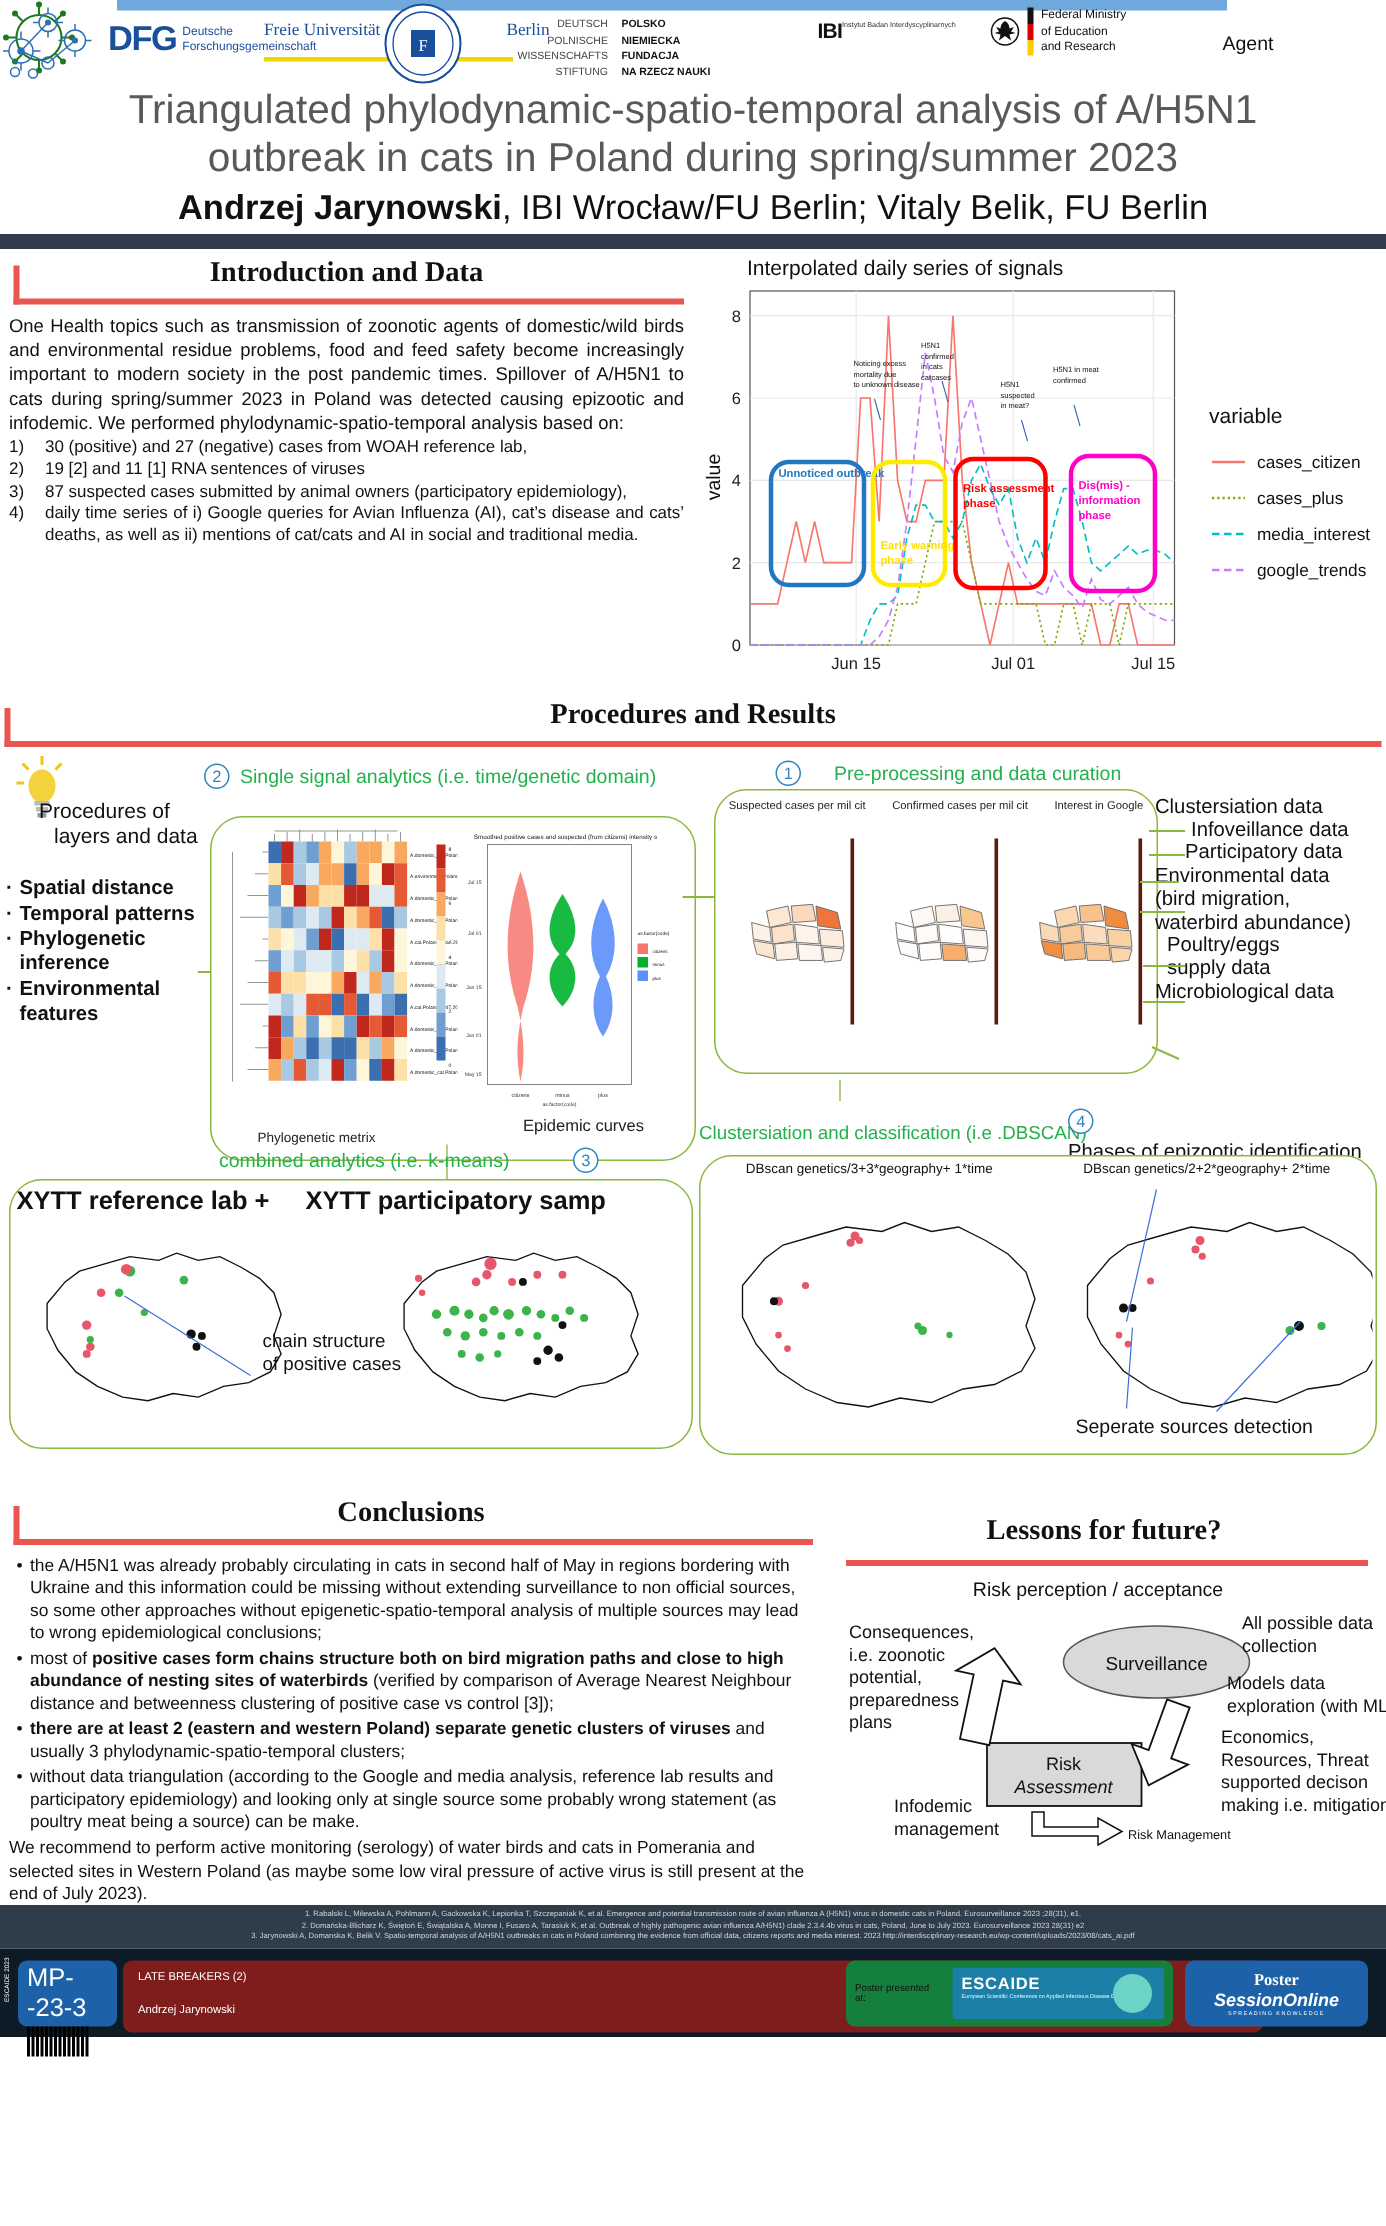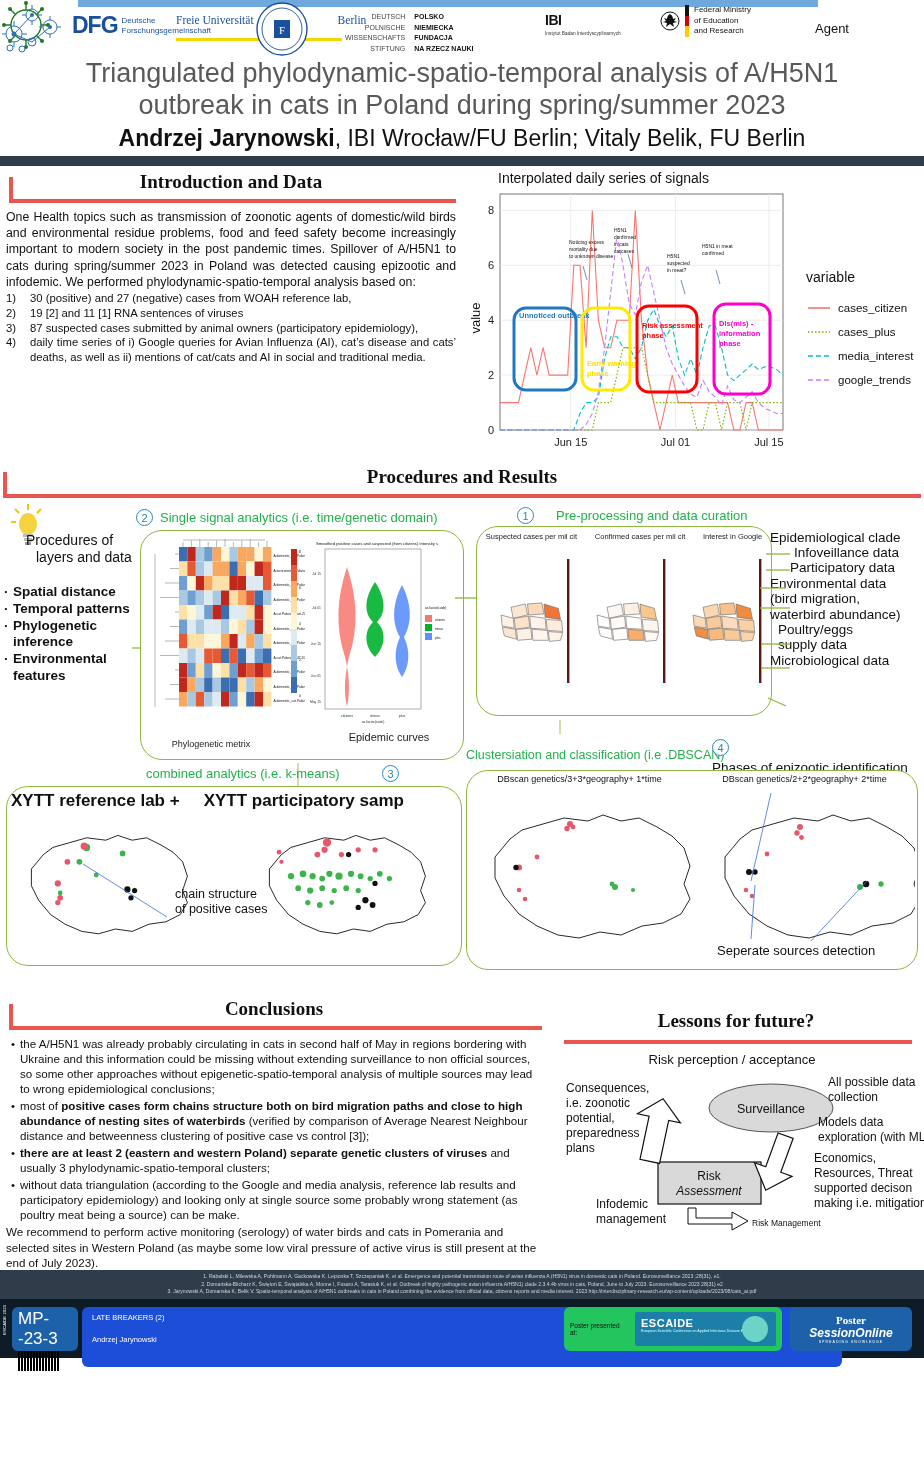--- a/index.html
+++ b/index.html
@@ -25,21 +25,21 @@
   .fub { left:176px; top:14px; }
   .fub-txt { font-size:11.5px; color:#1a4f9c; font-family:"Liberation Serif", serif; }
   .fub-underline { position:absolute; left:176px; top:38px; width:166px; height:2.5px; background:#f2d600; }
   .fub-seal { position:absolute; left:255px; top:2px; width:54px; height:54px; }
 
   .dpwsn { left:345px; top:12px; display:flex; }
   .dpwsn-l { font-size:7px; color:#444; line-height:1.5; text-align:right; }
   .dpwsn-div { width:1px; background:#222; margin:0 4px; }
   .dpwsn-r { font-size:7px; color:#111; line-height:1.5; font-weight:bold; }
 
-  .ibi { left:545px; top:12px; flex-direction:column; align-items:flex-start; }
+  .ibi { left:545px; top:12px; flex-direction:row; align-items:flex-start; }
   .ibi-mark { font-size:14px; font-weight:bold; color:#111; letter-spacing:-0.5px; }
   .ibi-sub { font-size:4.8px; color:#333; margin-top:3px; }
 
   .bmbf { left:660px; top:5px; }
   .bmbf-flag { width:4px; height:32px; margin:0 5px; background:linear-gradient(#111 34%, #d00 34% 67%, #fc0 67%); }
   .bmbf-txt { font-size:8px; color:#111; line-height:1.3; }
 
   .agentlogo { left:786px; top:3px; width:52px; height:50px; }
   .agent-word { position:absolute; left:815px; top:21px; font-size:13px; color:#111; }
 
@@ -111,24 +111,24 @@
   
   .refs { width:924px; background:#2e3d49; color:#cfd6db; padding:3px 10px; }
   .ref-l { font-size:5.1px; text-align:center; line-height:1.55; }
   .footer { width:924px; height:59px; background:#0c1b26; position:relative; }
   .fbox { position:absolute; border-radius:6px; }
   .fid { left:12px; top:8px; width:66px; height:44px; background:#1d62a8; color:#fff; }
   .fid .code { font-size:17px; padding:2px 0 0 6px; }
   .barcode { display:flex; gap:1px; padding:2px 4px 0 6px; }
   .barcode i { display:block; width:2px; height:20px; background:#000; }
   .vside { position:absolute; left:2px; top:6px; font-size:4.3px; color:#fff; writing-mode:vertical-rl; transform:rotate(180deg); }
-  .fmain { left:82px; top:8px; width:760px; height:60px; background:#1d4ed8; color:#fff; }
+  .fmain { left:82px; top:8px; width:760px; height:48px; background:#7f1d1d; color:#fff; }
   .fmain .l1 { font-size:7.5px; padding:6px 0 0 10px; }
   .fmain .l2 { font-size:7.5px; padding:13px 0 0 10px; }
-  .fpres { left:564px; top:8px; width:218px; height:44px; background:#22c55e; display:flex; align-items:center; padding:0 6px; gap:10px; }
+  .fpres { left:564px; top:8px; width:218px; height:44px; background:#15803d; display:flex; align-items:center; padding:0 6px; gap:10px; }
   .fpres .t { font-size:6.5px; color:#111; }
   .escaide { width:150px; height:34px; background:#1b7fa8; position:relative; border-radius:2px; overflow:hidden; }
   .escaide .w { position:absolute; left:6px; top:5px; font-size:11px; font-weight:bold; color:#fff; letter-spacing:0.5px; }
   .escaide .s { position:absolute; left:6px; top:17px; font-size:3.6px; color:#dff; line-height:1.3; }
   .globe { position:absolute; right:8px; top:4px; width:26px; height:26px; border-radius:50%; background:#6dd3c6; }
   .fpso { left:790px; top:8px; width:122px; height:44px; background:#1d62a8; color:#fff; display:flex; align-items:center; justify-content:center; }
   .fpso .p1 { font-size:11px; font-weight:bold; font-family:"Liberation Serif", serif; }
   .fpso .p2 { font-size:12px; font-style:italic; font-weight:bold; }
   .fpso .p3 { font-size:3.6px; letter-spacing:1px; }
 </style>
@@ -385,21 +385,21 @@
     <div class="row">
         <span class="dot">·</span>
         <span>Environmental features</span>
       </div>
   </div>
 
   <div style="position:absolute;left:136px;top:10px">
     <span class="circ-num">2</span>
   </div>
   <div class="green-lbl" style="position:absolute;left:160px;top:12px;width:300px">Single signal analytics (i.e. time/genetic  domain)</div>
-  <div class="rounded-panel" style="position:absolute;left:140px;top:32px;width:324px;height:230px">
+  <div class="rounded-panel" style="position:absolute;left:140px;top:46px;width:324px;height:230px">
 
     <svg style="position:absolute;left:4px;top:6px" width="160" height="200" viewBox="0 0 160 200">
       <g id="dendro" stroke="#888" fill="none" stroke-width="0.6">
           <path d="M34 17 H30 M34 31.5 H25 M34 46 H20 M34 60.5 H15 M34 75 H30 M34 89.5 H25 M34 104 H20 M34 118.5 H15 M34 133 H30 M34 147.5 H25 M34 162 H20 M10 17 V170 "></path>
           <path d="M38 10 V5 M46.4 10 V3.5 M54.8 10 V2 M63.2 10 V5 M71.6 10 V3.5 M80 10 V2 M88.4 10 V5 M96.80000000000001 10 V3.5 M105.2 10 V2 M113.60000000000001 10 V5 M122 10 V3.5 M38 3 H120 "></path>
         </g>
       <g id="heat">
           <rect x="34" y="10" width="8.4" height="14.5" fill="#3b6fb0"></rect>
           <rect x="42.4" y="10" width="8.4" height="14.5" fill="#c1281d"></rect>
           <rect x="50.8" y="10" width="8.4" height="14.5" fill="#a9c9e3"></rect>
@@ -638,21 +638,21 @@
             <path d="M108 70 L134 72 L130 86 L110 88 Z" fill="#fad4ab" stroke="#666" stroke-width="1.0909090909090908"></path>
           </g>
           <rect x="86" y="14" width="2.4" height="124" fill="#5a1a0f"></rect>
           <rect x="182" y="14" width="2.4" height="124" fill="#5a1a0f"></rect>
           <rect x="278" y="14" width="2.4" height="124" fill="#5a1a0f"></rect>
         </g>
     </svg>
   </div>
 
   <div style="position:absolute;left:770px;top:32px;width:154px;line-height:1.12">
-    <div class="rl-item">Epidemiological clade</div>
+    <div class="rl-item">Clustersiation data</div>
     <div class="rl-item" style="margin-left:24px">Infoveillance data</div>
     <div class="rl-item" style="margin-left:20px">Participatory data</div>
     <div class="rl-item">Environmental data</div>
     <div class="rl-item">(bird migration,</div>
     <div class="rl-item">waterbird abundance)</div>
     <div class="rl-item" style="margin-left:8px">Poultry/eggs</div>
     <div class="rl-item" style="margin-left:8px">supply data</div>
     <div class="rl-item">Microbiological data</div>
   </div>
 

